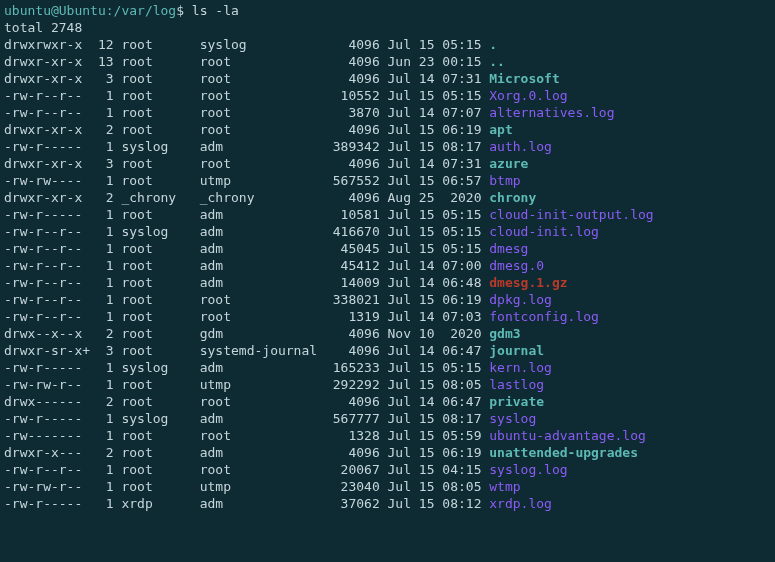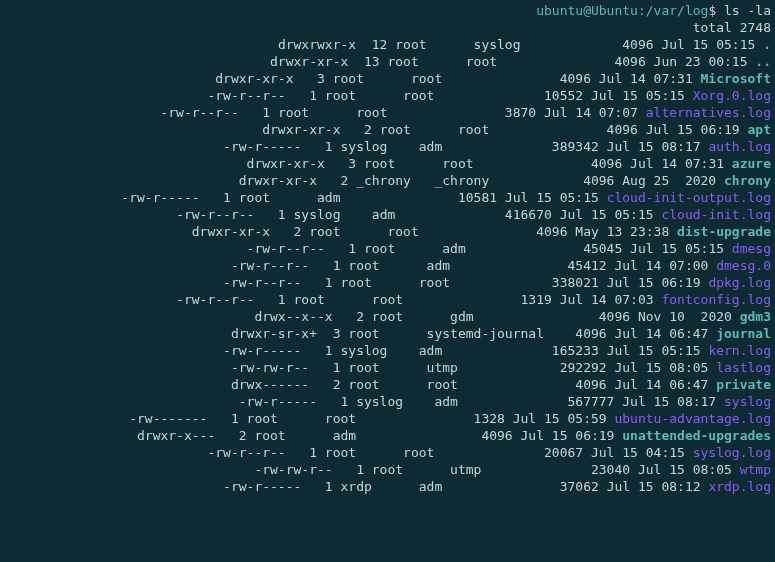--- a/index.html
+++ b/index.html
@@ -10,46 +10,47 @@
     font-size:13px;
     line-height:17px;
     width:775px;height:562px;
     overflow:hidden;
   }
   .term{padding:2px 4px 4px 4px;}
   .prompt-user{color:#5dbab5;}
   .prompt-path{color:#5dbab5;}
   .prompt-dollar{color:#c5d6db;}
   .cmd{color:#c5d6db;}
-  .row{white-space:pre;text-align:right;}
+  .row{white-space:pre;}
   .dir{color:#5dbab5;font-weight:bold;}
   .gz{color:#b83a2a;font-weight:bold;}
   .file{color:#8b5cf6;}
 </style>
 </head>
 <body>
 
 <div class="term">
   <div class="row"><span class="prompt-user">ubuntu@Ubuntu</span><span class="prompt-user">:</span><span class="prompt-path">/var/log</span><span class="prompt-dollar">$</span> <span class="cmd">ls -la</span></div>
   <div class="row">total 2748</div>
   <div id="listing">
       <div class="row"><span>drwxrwxr-x </span><span> 12</span> <span>root     </span> <span>syslog         </span><span>    4096</span> <span>Jul 15 05:15</span> <span class="dir">.</span></div>
       <div class="row"><span>drwxr-xr-x </span><span> 13</span> <span>root     </span> <span>root           </span><span>    4096</span> <span>Jun 23 00:15</span> <span class="dir">..</span></div>
       <div class="row"><span>drwxr-xr-x </span><span>  3</span> <span>root     </span> <span>root           </span><span>    4096</span> <span>Jul 14 07:31</span> <span class="dir">Microsoft</span></div>
       <div class="row"><span>-rw-r--r-- </span><span>  1</span> <span>root     </span> <span>root           </span><span>   10552</span> <span>Jul 15 05:15</span> <span class="file">Xorg.0.log</span></div>
       <div class="row"><span>-rw-r--r-- </span><span>  1</span> <span>root     </span> <span>root           </span><span>    3870</span> <span>Jul 14 07:07</span> <span class="file">alternatives.log</span></div>
       <div class="row"><span>drwxr-xr-x </span><span>  2</span> <span>root     </span> <span>root           </span><span>    4096</span> <span>Jul 15 06:19</span> <span class="dir">apt</span></div>
       <div class="row"><span>-rw-r----- </span><span>  1</span> <span>syslog   </span> <span>adm            </span><span>  389342</span> <span>Jul 15 08:17</span> <span class="file">auth.log</span></div>
       <div class="row"><span>drwxr-xr-x </span><span>  3</span> <span>root     </span> <span>root           </span><span>    4096</span> <span>Jul 14 07:31</span> <span class="dir">azure</span></div>
+      <div class="row"><span>-rw-rw---- </span><span>  1</span> <span>root     </span> <span>utmp           </span><span>  567552</span> <span>Jul 15 06:57</span> <span class="file">btmp</span></div>
       <div class="row"><span>drwxr-xr-x </span><span>  2</span> <span>_chrony  </span> <span>_chrony        </span><span>    4096</span> <span>Aug 25  2020</span> <span class="dir">chrony</span></div>
       <div class="row"><span>-rw-r----- </span><span>  1</span> <span>root     </span> <span>adm            </span><span>   10581</span> <span>Jul 15 05:15</span> <span class="file">cloud-init-output.log</span></div>
       <div class="row"><span>-rw-r--r-- </span><span>  1</span> <span>syslog   </span> <span>adm            </span><span>  416670</span> <span>Jul 15 05:15</span> <span class="file">cloud-init.log</span></div>
-      <div class="row"><span>drwxr-xr-x </span><span>  2</span> <span>root     </span> <span>root           </span><span>    4096</span> <span>May 13 23:38</span> <span class="dir">dist-upgrade</span></div>
       <div class="row"><span>-rw-r--r-- </span><span>  1</span> <span>root     </span> <span>adm            </span><span>   45045</span> <span>Jul 15 05:15</span> <span class="file">dmesg</span></div>
       <div class="row"><span>-rw-r--r-- </span><span>  1</span> <span>root     </span> <span>adm            </span><span>   45412</span> <span>Jul 14 07:00</span> <span class="file">dmesg.0</span></div>
+      <div class="row"><span>-rw-r--r-- </span><span>  1</span> <span>root     </span> <span>adm            </span><span>   14009</span> <span>Jul 14 06:48</span> <span class="gz">dmesg.1.gz</span></div>
       <div class="row"><span>-rw-r--r-- </span><span>  1</span> <span>root     </span> <span>root           </span><span>  338021</span> <span>Jul 15 06:19</span> <span class="file">dpkg.log</span></div>
       <div class="row"><span>-rw-r--r-- </span><span>  1</span> <span>root     </span> <span>root           </span><span>    1319</span> <span>Jul 14 07:03</span> <span class="file">fontconfig.log</span></div>
       <div class="row"><span>drwx--x--x </span><span>  2</span> <span>root     </span> <span>gdm            </span><span>    4096</span> <span>Nov 10  2020</span> <span class="dir">gdm3</span></div>
       <div class="row"><span>drwxr-sr-x+</span><span>  3</span> <span>root     </span> <span>systemd-journal</span><span>    4096</span> <span>Jul 14 06:47</span> <span class="dir">journal</span></div>
       <div class="row"><span>-rw-r----- </span><span>  1</span> <span>syslog   </span> <span>adm            </span><span>  165233</span> <span>Jul 15 05:15</span> <span class="file">kern.log</span></div>
       <div class="row"><span>-rw-rw-r-- </span><span>  1</span> <span>root     </span> <span>utmp           </span><span>  292292</span> <span>Jul 15 08:05</span> <span class="file">lastlog</span></div>
       <div class="row"><span>drwx------ </span><span>  2</span> <span>root     </span> <span>root           </span><span>    4096</span> <span>Jul 14 06:47</span> <span class="dir">private</span></div>
       <div class="row"><span>-rw-r----- </span><span>  1</span> <span>syslog   </span> <span>adm            </span><span>  567777</span> <span>Jul 15 08:17</span> <span class="file">syslog</span></div>
       <div class="row"><span>-rw------- </span><span>  1</span> <span>root     </span> <span>root           </span><span>    1328</span> <span>Jul 15 05:59</span> <span class="file">ubuntu-advantage.log</span></div>
       <div class="row"><span>drwxr-x--- </span><span>  2</span> <span>root     </span> <span>adm            </span><span>    4096</span> <span>Jul 15 06:19</span> <span class="dir">unattended-upgrades</span></div>

